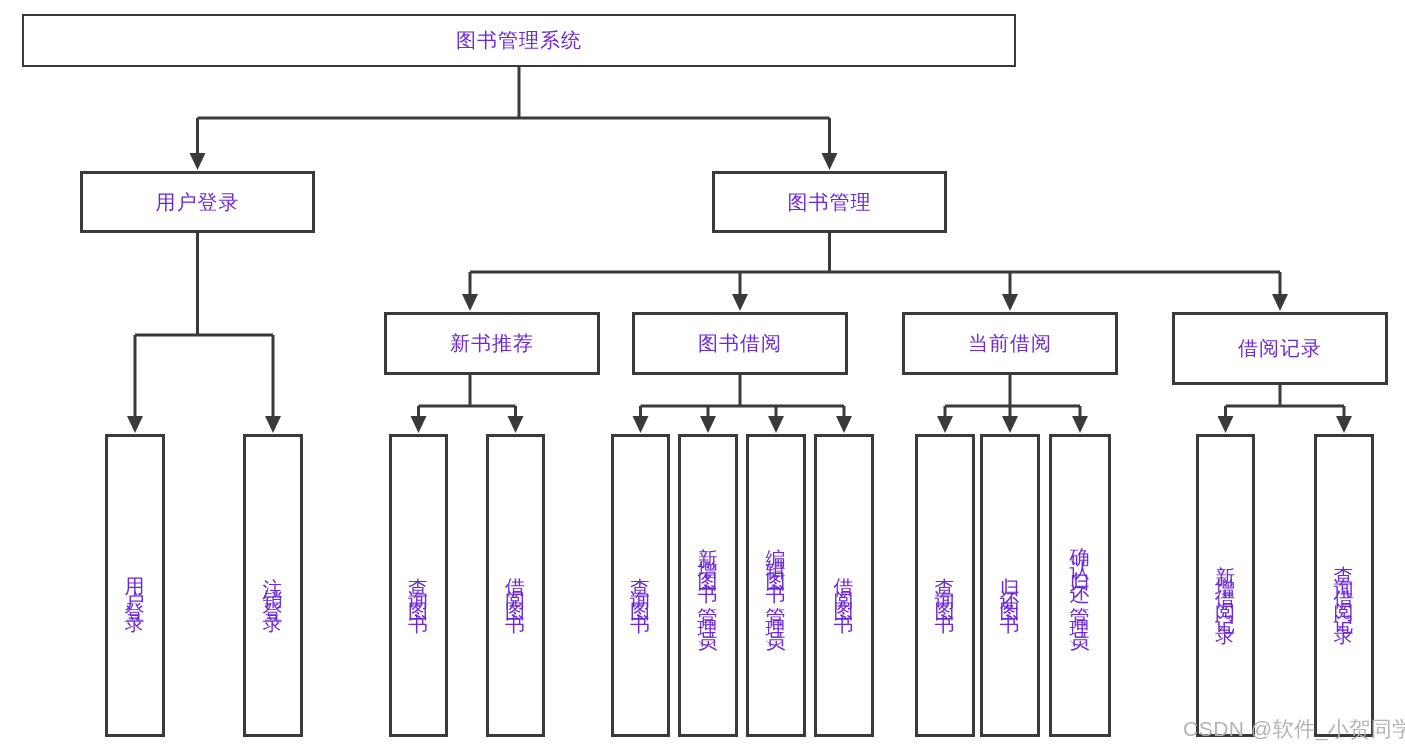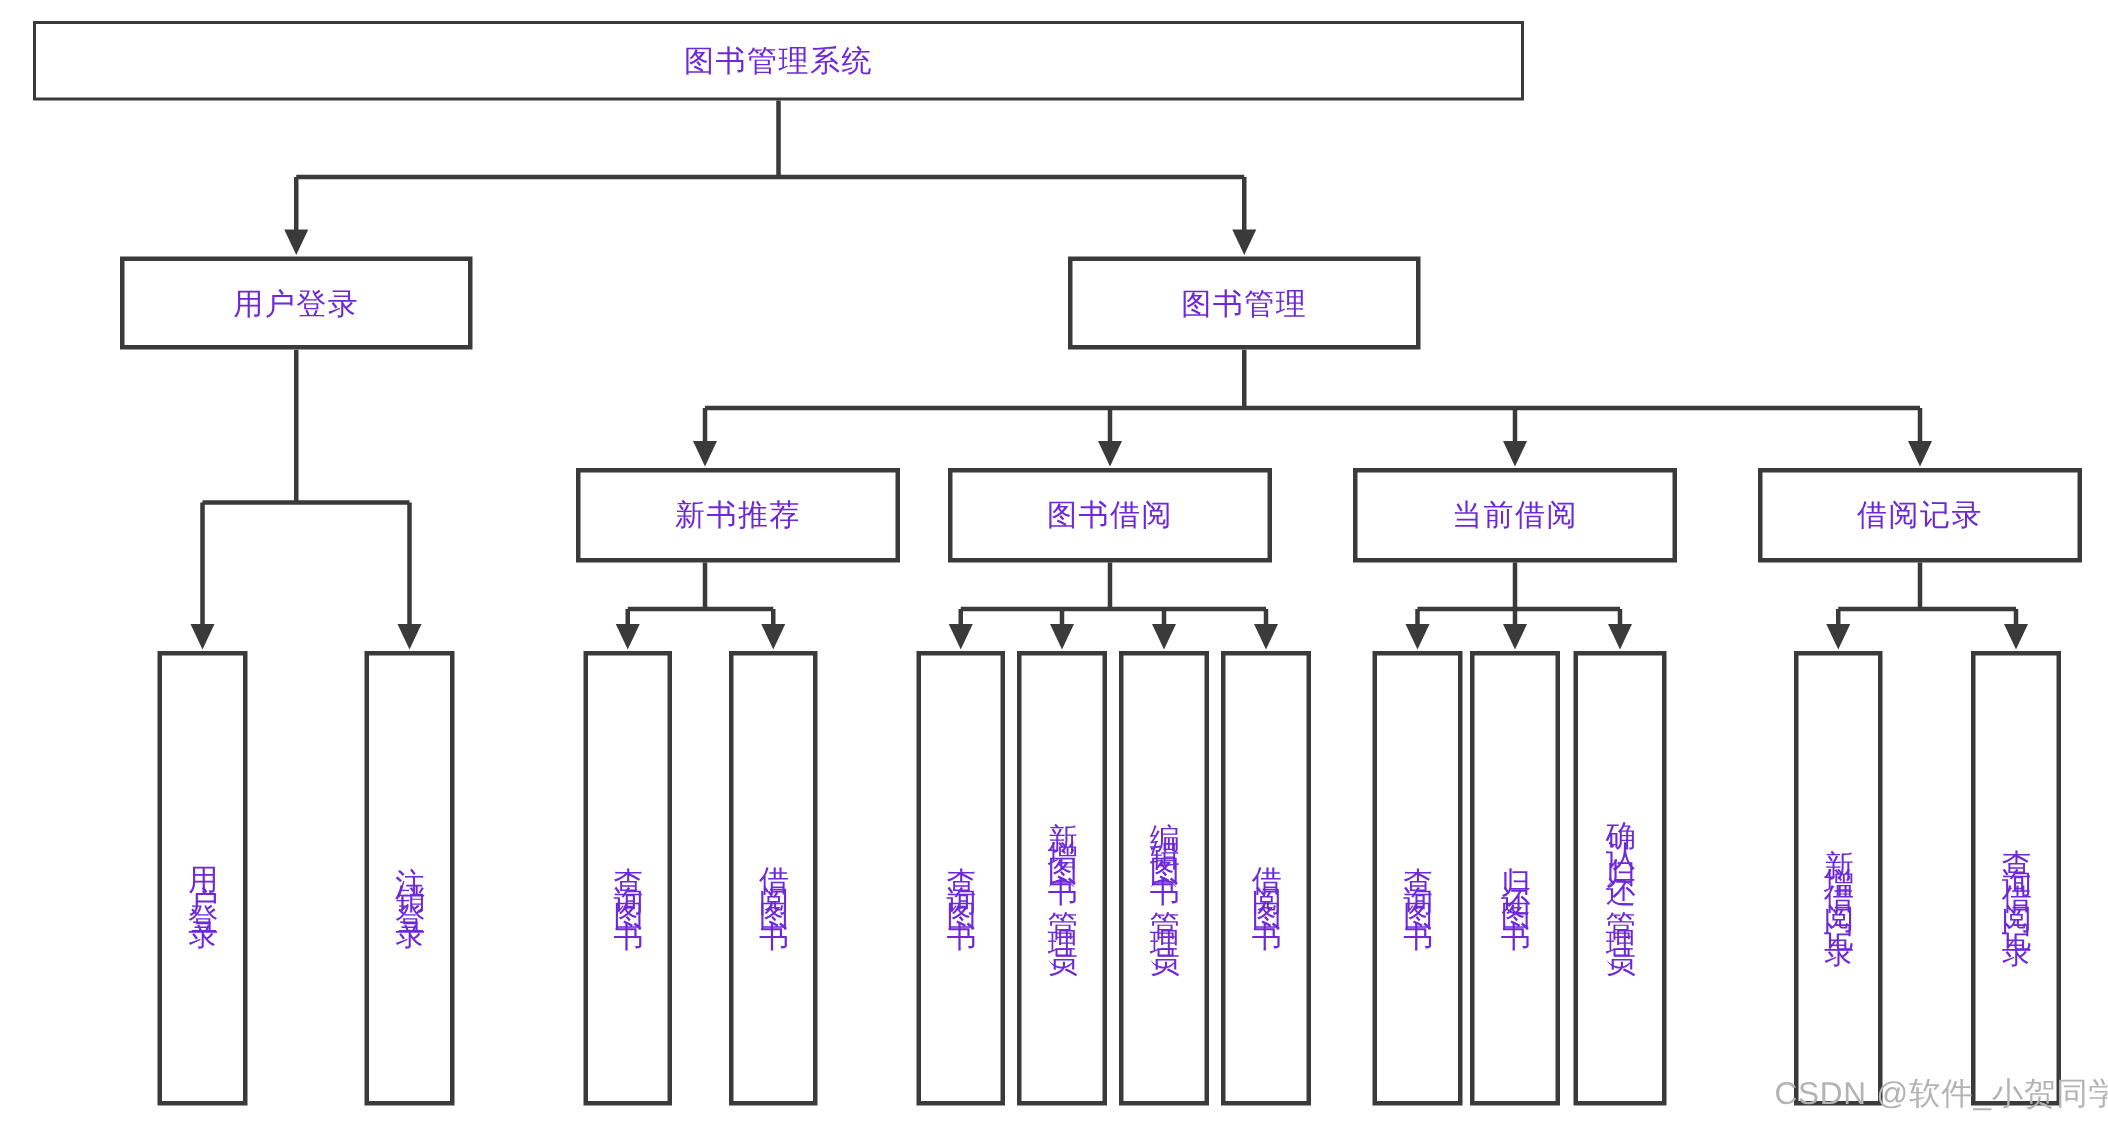--- a/index.html
+++ b/index.html
@@ -92,21 +92,21 @@
   </svg>
 
   <div class="box root-box" style="left:22px; top:14px; width:994px; height:53px;">图书管理系统</div>
 
   <div class="box" style="left:80px; top:171px; width:235px; height:62px;">用户登录</div>
   <div class="box" style="left:712px; top:171px; width:235px; height:62px;">图书管理</div>
 
   <div class="box" style="left:384px; top:312px; width:216px; height:63px;">新书推荐</div>
   <div class="box" style="left:632px; top:312px; width:216px; height:63px;">图书借阅</div>
   <div class="box" style="left:902px; top:312px; width:216px; height:63px;">当前借阅</div>
-  <div class="box" style="left:1172px; top:312px; width:216px; height:63px;">借阅记录</div>
+  <div class="box" style="left:1172px; top:312px; width:216px; height:73px;">借阅记录</div>
 
   <div class="box" style="left:105px; top:434px; width:60px; height:303px;">
     <span class="vtext">用户登录</span>
   </div>
   <div class="box" style="left:243px; top:434px; width:60px; height:303px;">
     <span class="vtext">注销登录</span>
   </div>
 
   <div class="box" style="left:389px; top:434px; width:59px; height:303px;">
     <span class="vtext">查询图书</span>

